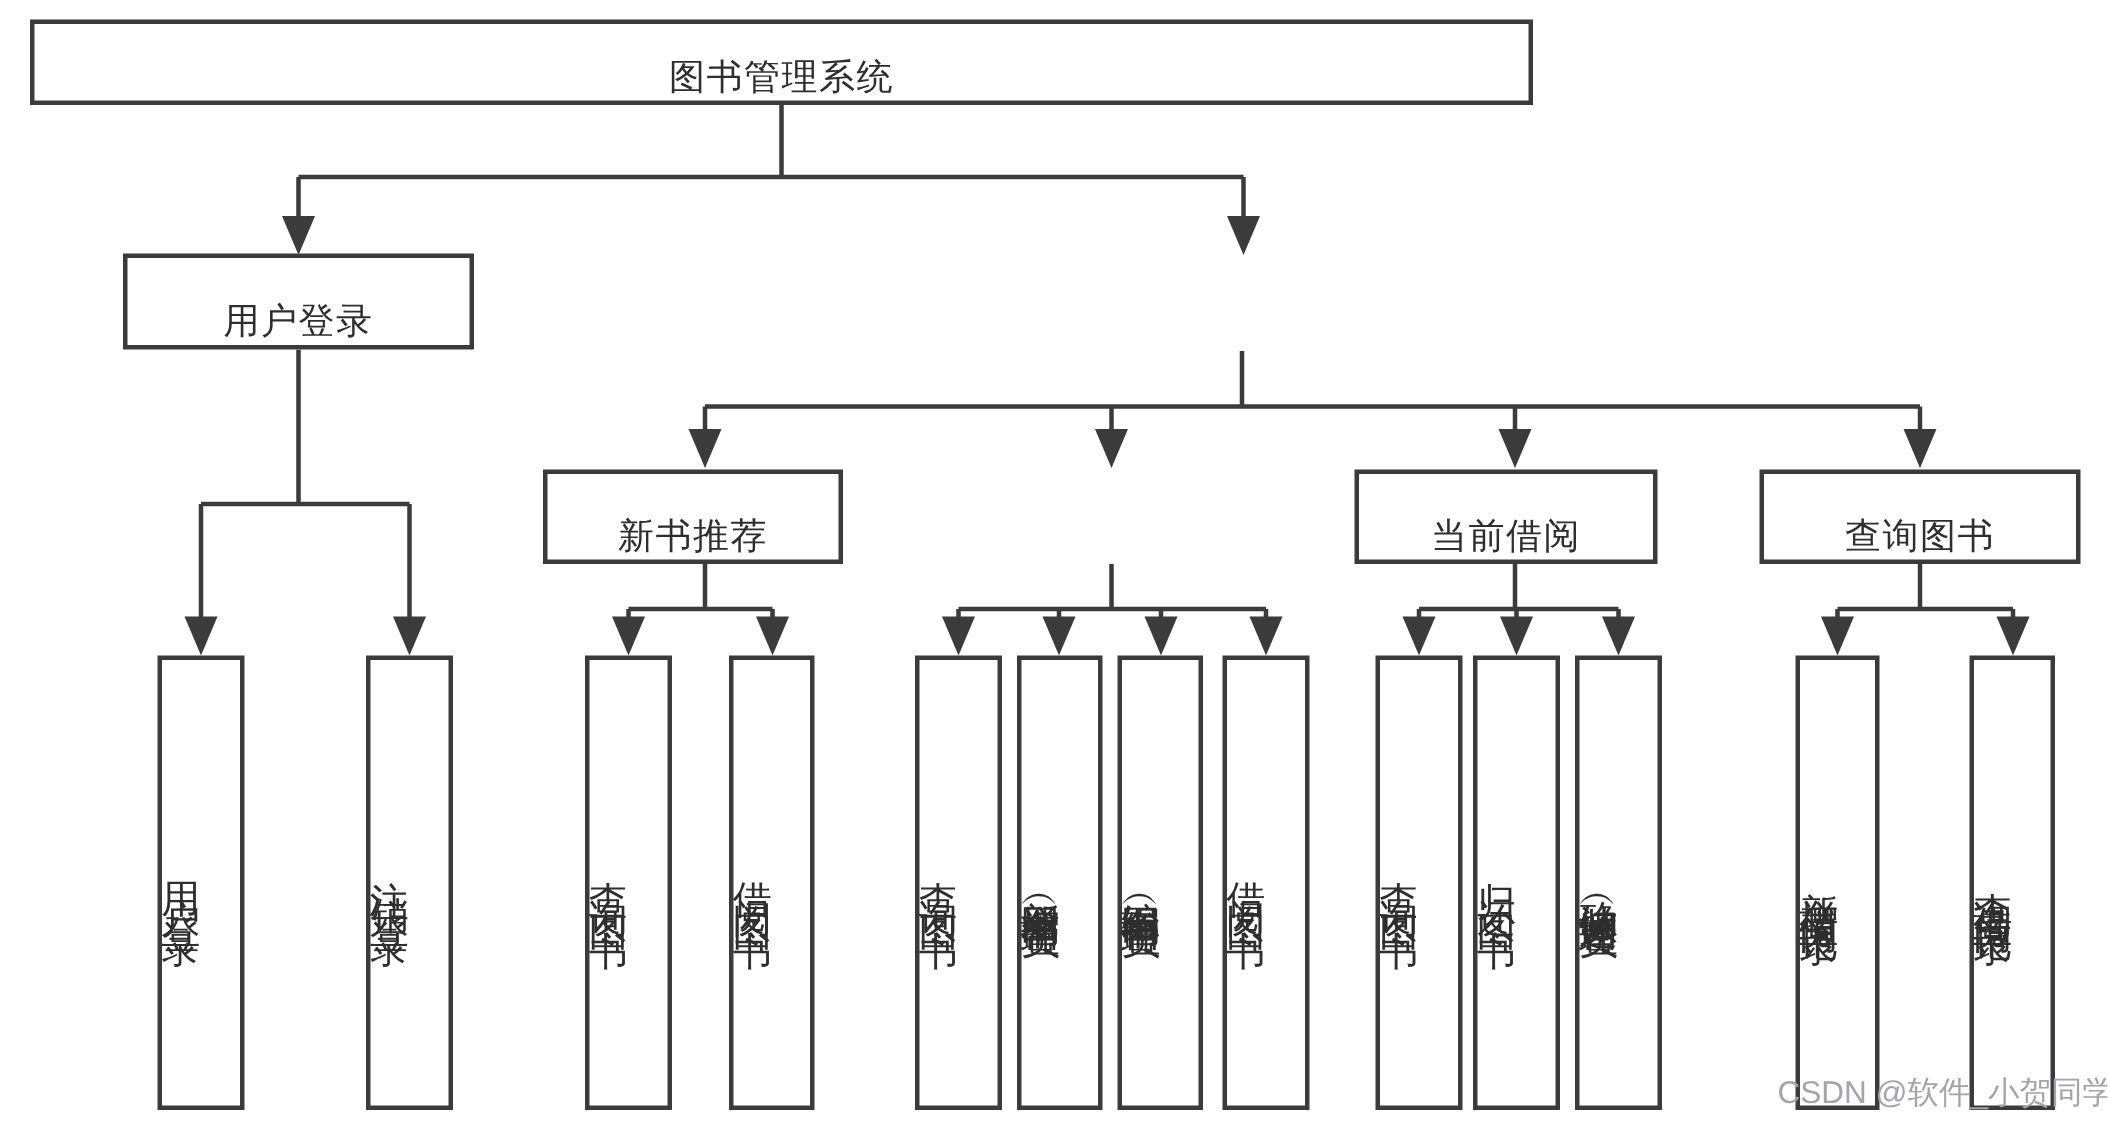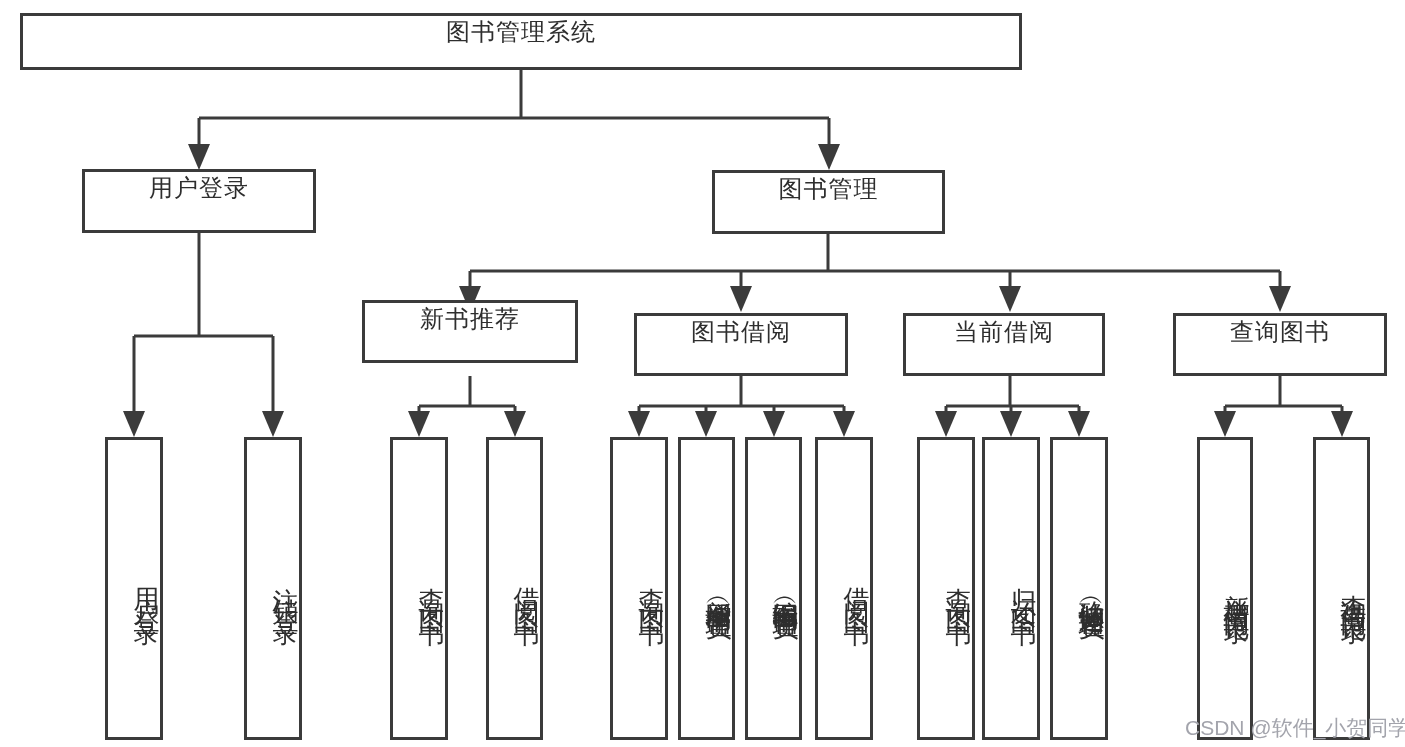--- a/index.html
+++ b/index.html
@@ -19,21 +19,21 @@
   #wires{
     position:absolute;left:0;top:0;width:1405px;height:747px;
     color:var(--line);
   }
   .box{
     position:absolute;
     box-sizing:border-box;
     border:3px solid var(--line);
     background:#fff;
     display:flex;
-    align-items:flex-start;
+    align-items:flex-end;
     justify-content:center;
     color:var(--text);
   }
   .box.h span{
     font-size:24px;
     letter-spacing:1px;
     white-space:nowrap;
   }
   .box.v{
     writing-mode:vertical-rl;
@@ -107,29 +107,23 @@
     </g>
   </svg>
 
   <div class="box h" style="left:20px;top:13px;width:1002px;height:57px">
     <span>图书管理系统</span>
   </div>
 
   <div class="box h" style="left:82px;top:169px;width:234px;height:64px">
     <span>用户登录</span>
   </div>
-  <div class="box h" style="left:712px;top:170px;width:233px;height:64px">
-    <span>图书管理</span>
-  </div>
 
-  <div class="box h" style="left:362px;top:300px;width:216px;height:63px">
+  <div class="box h" style="left:362px;top:313px;width:200px;height:63px">
     <span>新书推荐</span>
-  </div>
-  <div class="box h" style="left:634px;top:313px;width:214px;height:63px">
-    <span>图书借阅</span>
   </div>
   <div class="box h" style="left:903px;top:313px;width:202px;height:63px">
     <span>当前借阅</span>
   </div>
   <div class="box h" style="left:1173px;top:313px;width:214px;height:63px">
     <span>查询图书</span>
   </div>
 
   <div class="box v ls-short" style="left:105px;top:437px;width:58px;height:303px">
     <span>用户登录</span>

